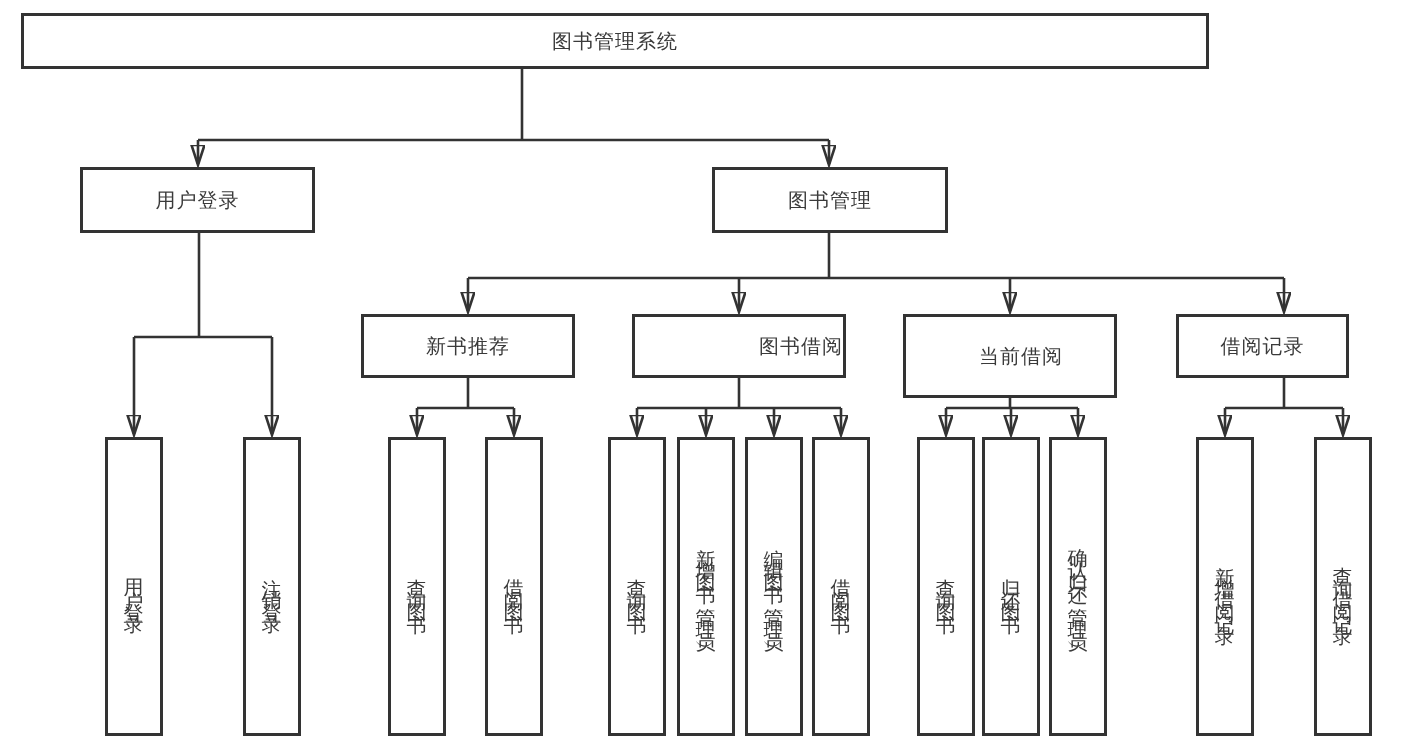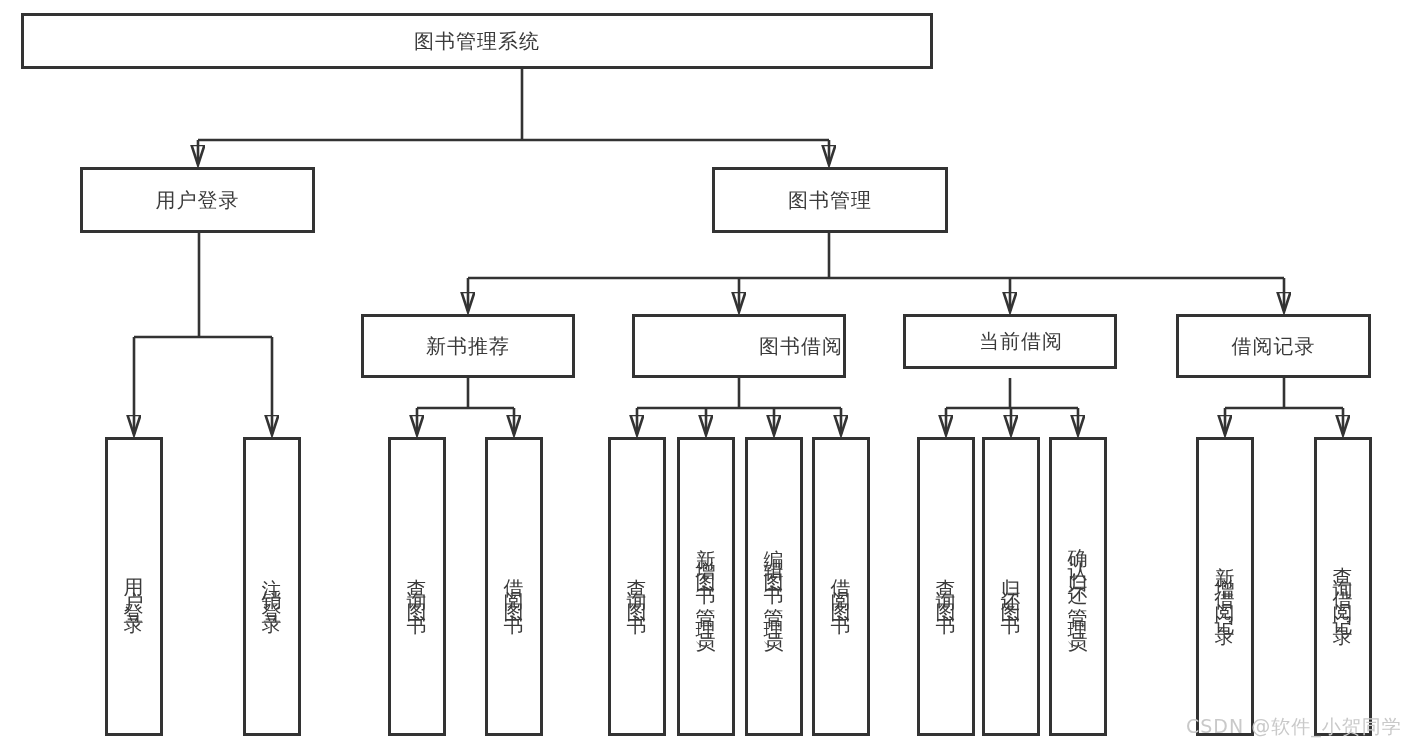--- a/index.html
+++ b/index.html
@@ -93,41 +93,41 @@
     <path d="M946,408 V434" marker-end="url(#ah)"></path>
     <path d="M1011,408 V434" marker-end="url(#ah)"></path>
     <path d="M1078,408 V434" marker-end="url(#ah)"></path>
 
     <path d="M1284,378 V408"></path>
     <path d="M1225,408 H1343"></path>
     <path d="M1225,408 V434" marker-end="url(#ah)"></path>
     <path d="M1343,408 V434" marker-end="url(#ah)"></path>
   </svg>
 
-  <div class="node" style="left:21px;top:13px;width:912px;height:56px;">
+  <div class="node" style="left:21px;top:13px;width:1188px;height:56px;">
     <span>图书管理系统</span>
   </div>
 
   <div class="node" style="left:80px;top:167px;width:235px;height:66px;">
     <span>用户登录</span>
   </div>
   <div class="node" style="left:712px;top:167px;width:236px;height:66px;font-family:Liberation Mono, monospace;">
     <span>图书管理</span>
   </div>
 
   <div class="node" style="left:361px;top:314px;width:214px;height:64px;text-align:right;">
     <span>新书推荐</span>
   </div>
   <div class="node" style="left:632px;top:314px;width:214px;height:64px;justify-content:flex-end;">
     <span>图书借阅</span>
   </div>
-  <div class="node" style="left:903px;top:314px;width:214px;height:55px;padding-left:22px;">
+  <div class="node" style="left:903px;top:314px;width:214px;height:84px;padding-left:22px;">
     <span>当前借阅</span>
   </div>
-  <div class="node" style="left:1176px;top:314px;width:195px;height:64px;">
+  <div class="node" style="left:1176px;top:314px;width:173px;height:64px;">
     <span>借阅记录</span>
   </div>
 
   <div class="node leaf" style="left:105px;top:437px;width:58px;height:299px;">
     <span class="v-label">用户登录</span>
   </div>
   <div class="node leaf" style="left:243px;top:437px;width:58px;height:299px;">
     <span class="v-label">注销登录</span>
   </div>
 
@@ -161,15 +161,14 @@
     <span class="v-label">确认归还（管理员）</span>
   </div>
 
   <div class="node leaf" style="left:1196px;top:437px;width:58px;height:299px;">
     <span class="v-label">新增借阅记录</span>
   </div>
   <div class="node leaf" style="left:1314px;top:437px;width:58px;height:299px;">
     <span class="v-label">查询借阅记录</span>
   </div>
 
-  <div class="watermark">CSDN @软件_小贺同学</div>
 
 </div>
 
 </body></html>

